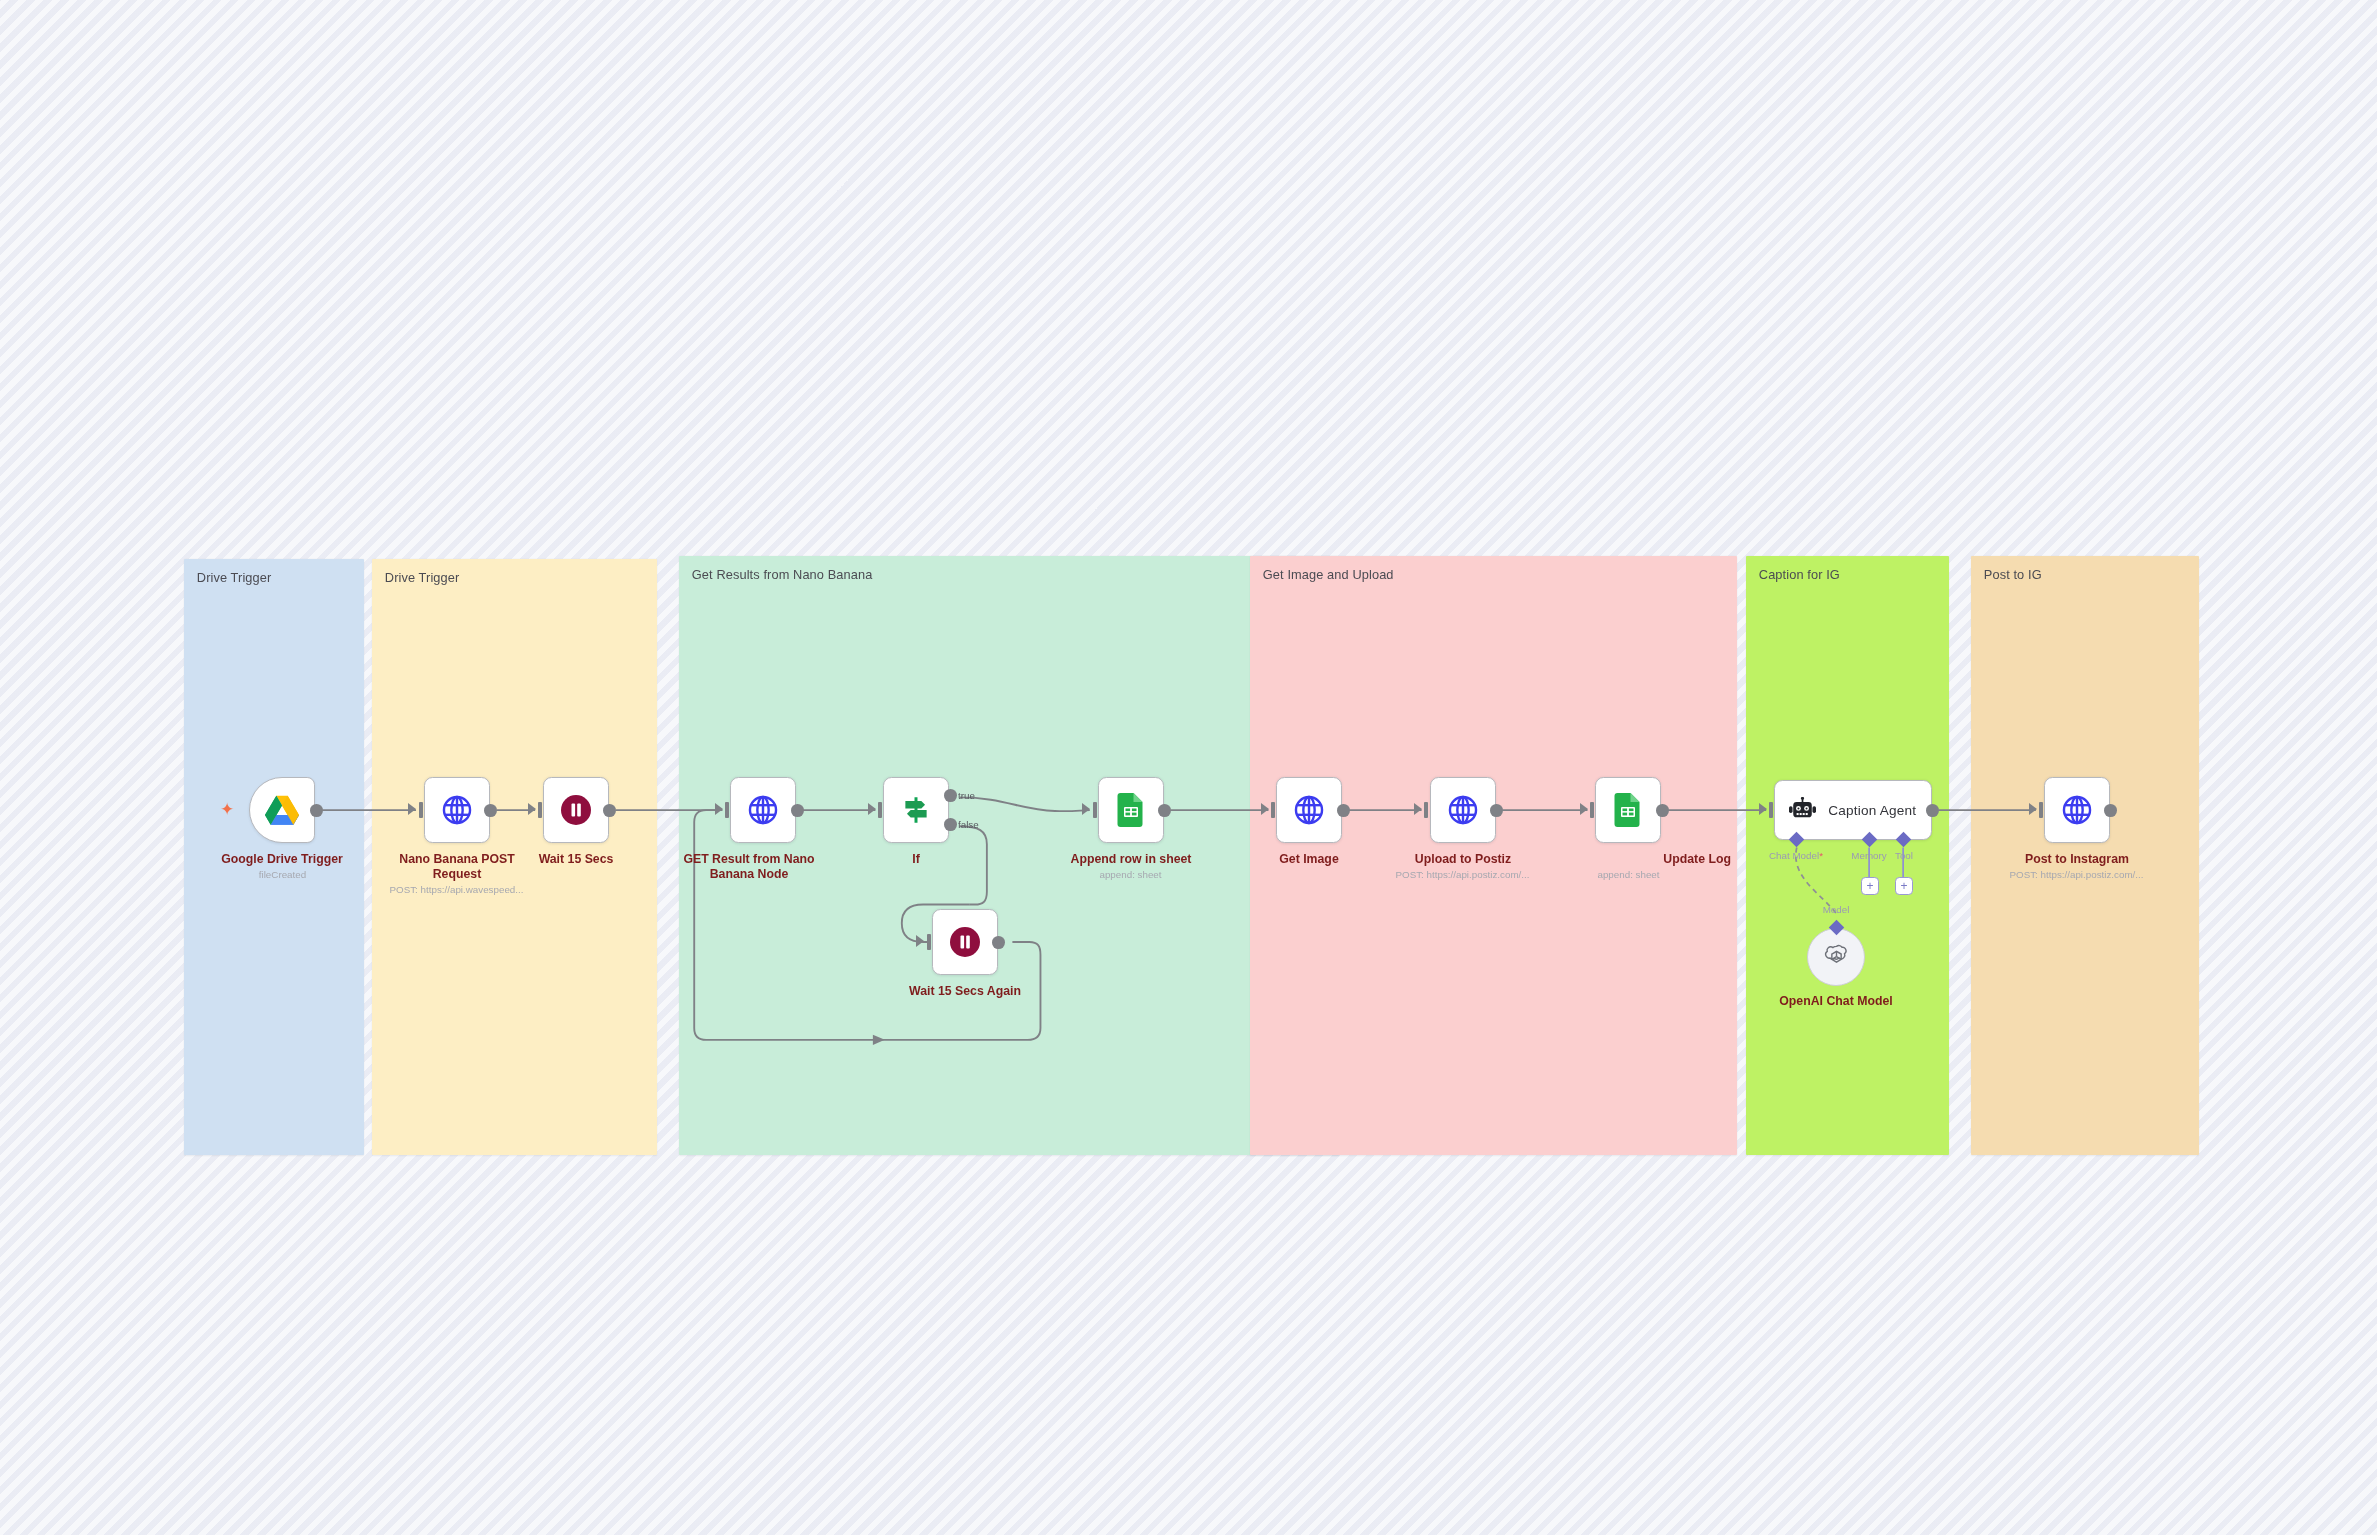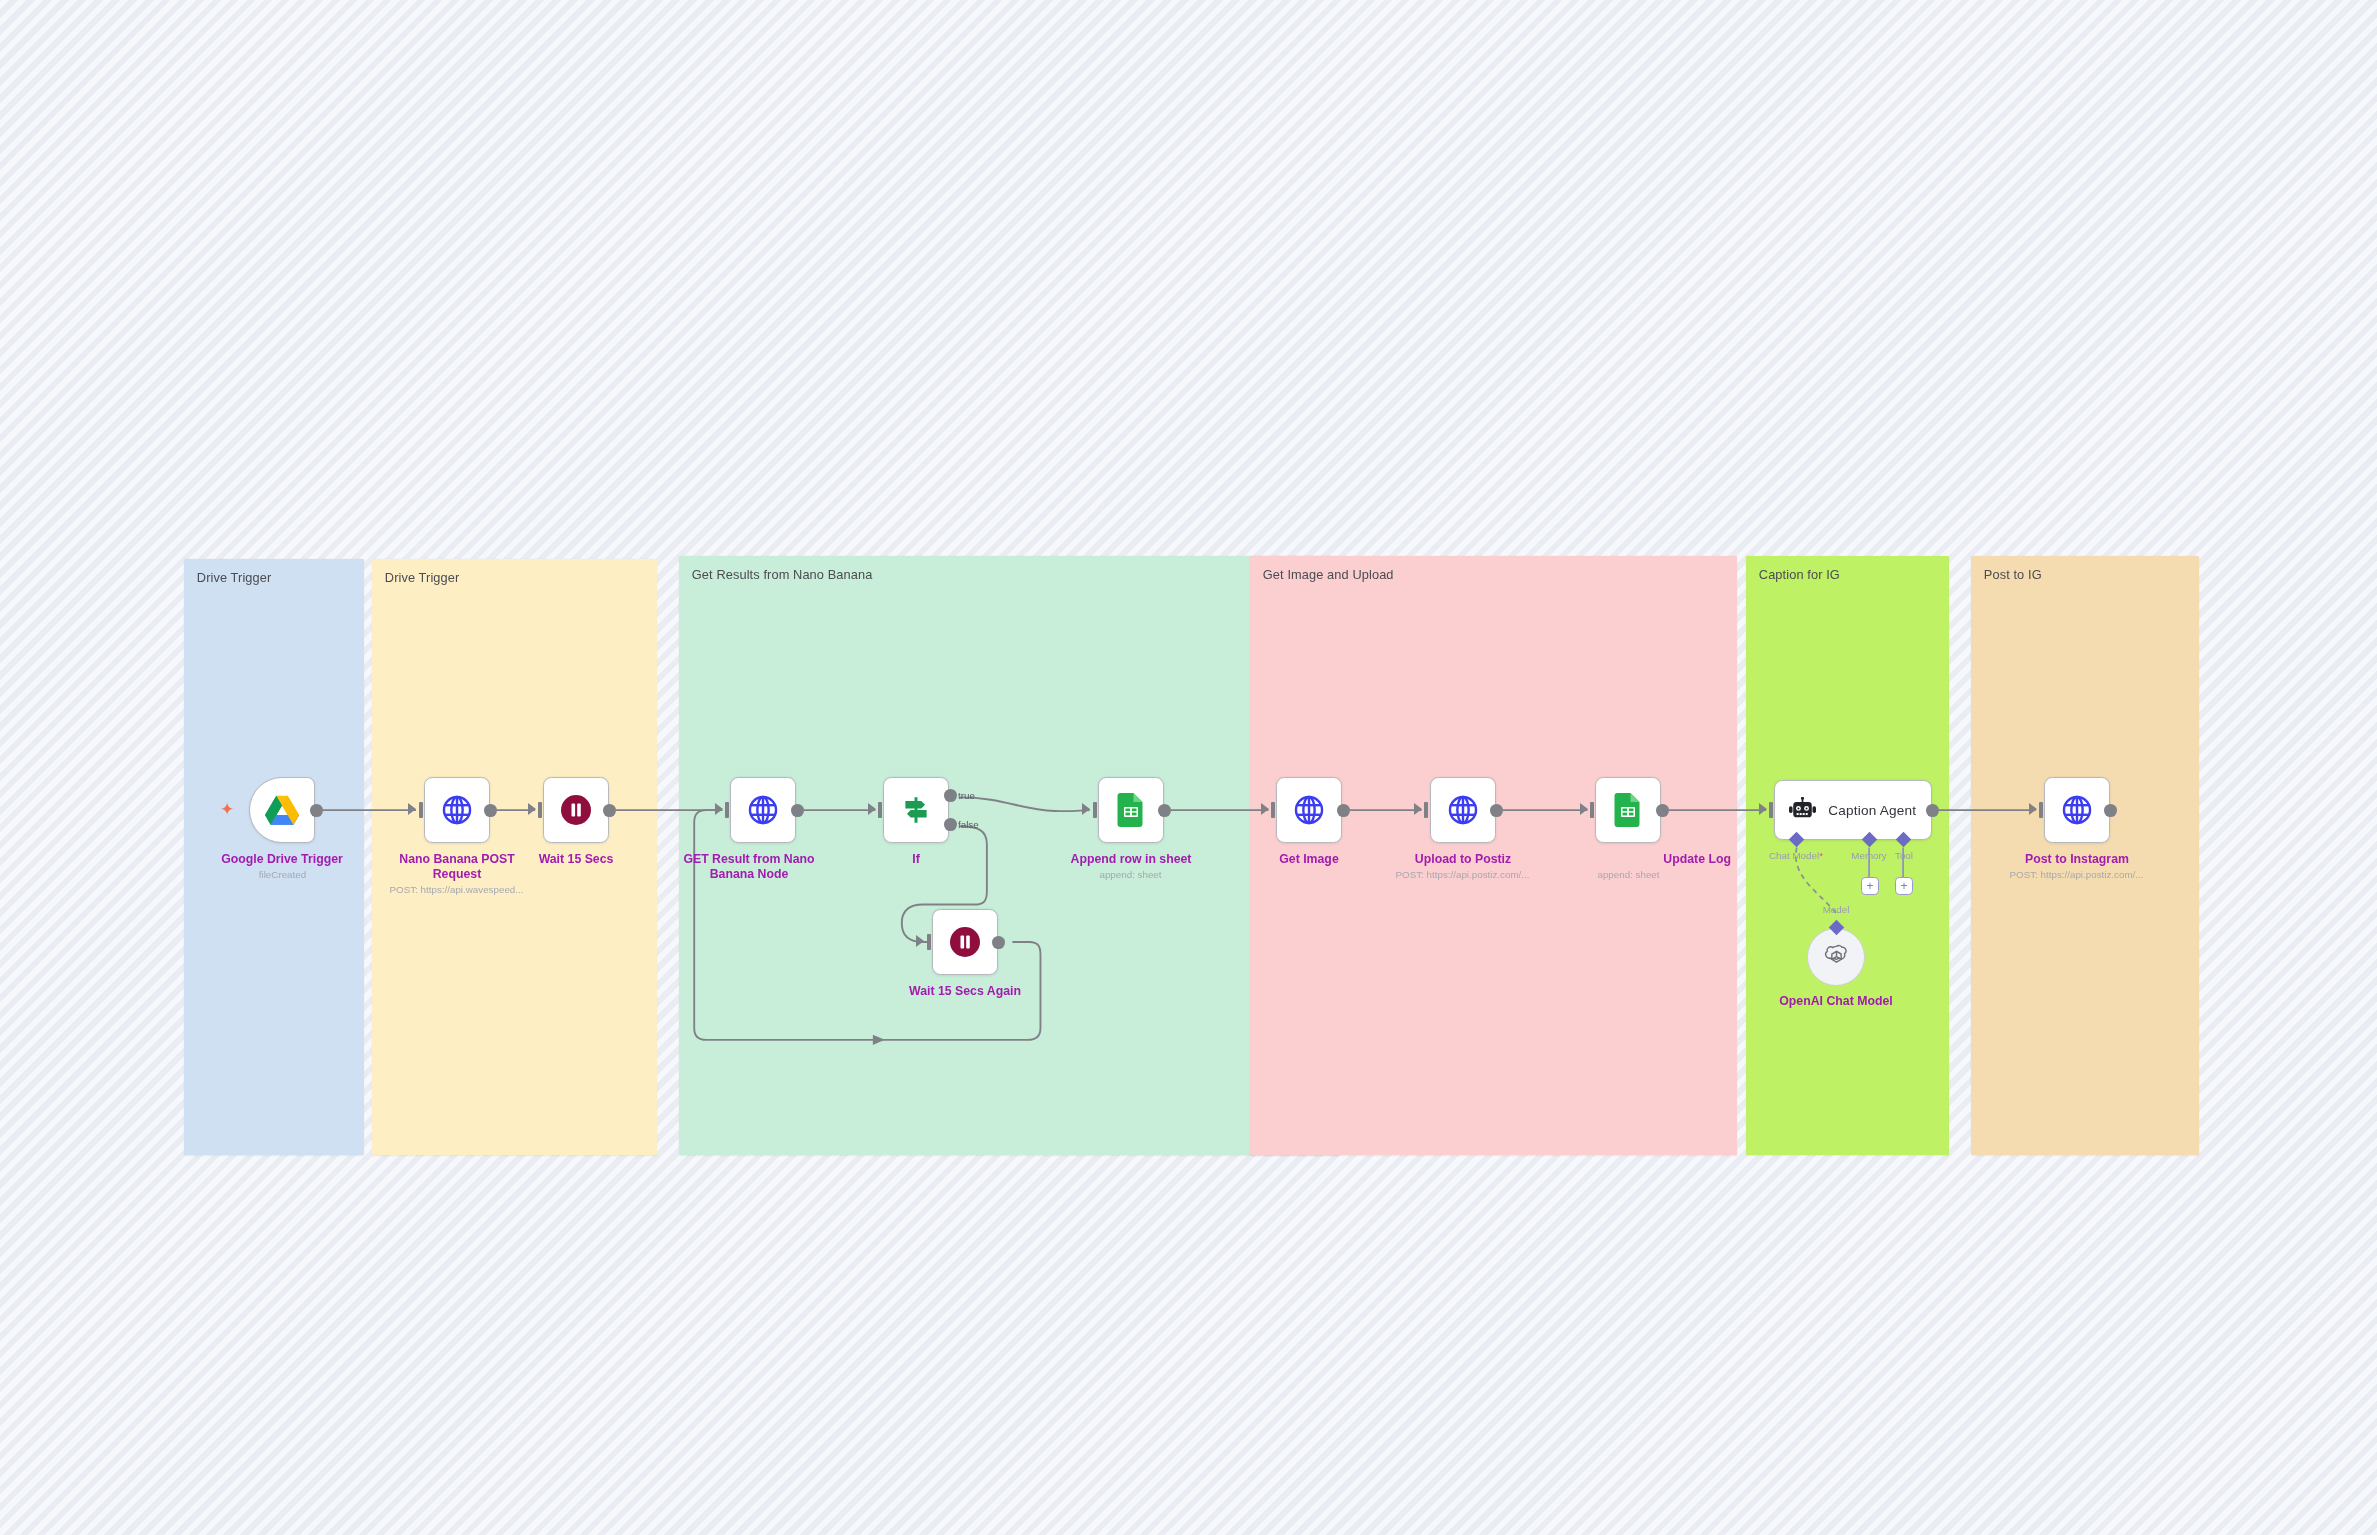--- a/index.html
+++ b/index.html
@@ -72,21 +72,21 @@
     background: #f2f3f7;
     border: 1.4px solid #cdced6;
     box-shadow: none;
   }
 
   .node-caption {
     position: absolute;
     text-align: center;
     font-size: 12.3px;
     font-weight: 700;
-    color: #a21caf;
+    color: #7f1d1d;
     line-height: 1.22;
     white-space: pre-line;
   }
   .node-sub {
     position: absolute;
     text-align: center;
     font-size: 9.8px;
     color: #a6a8b0;
     white-space: nowrap;
   }

